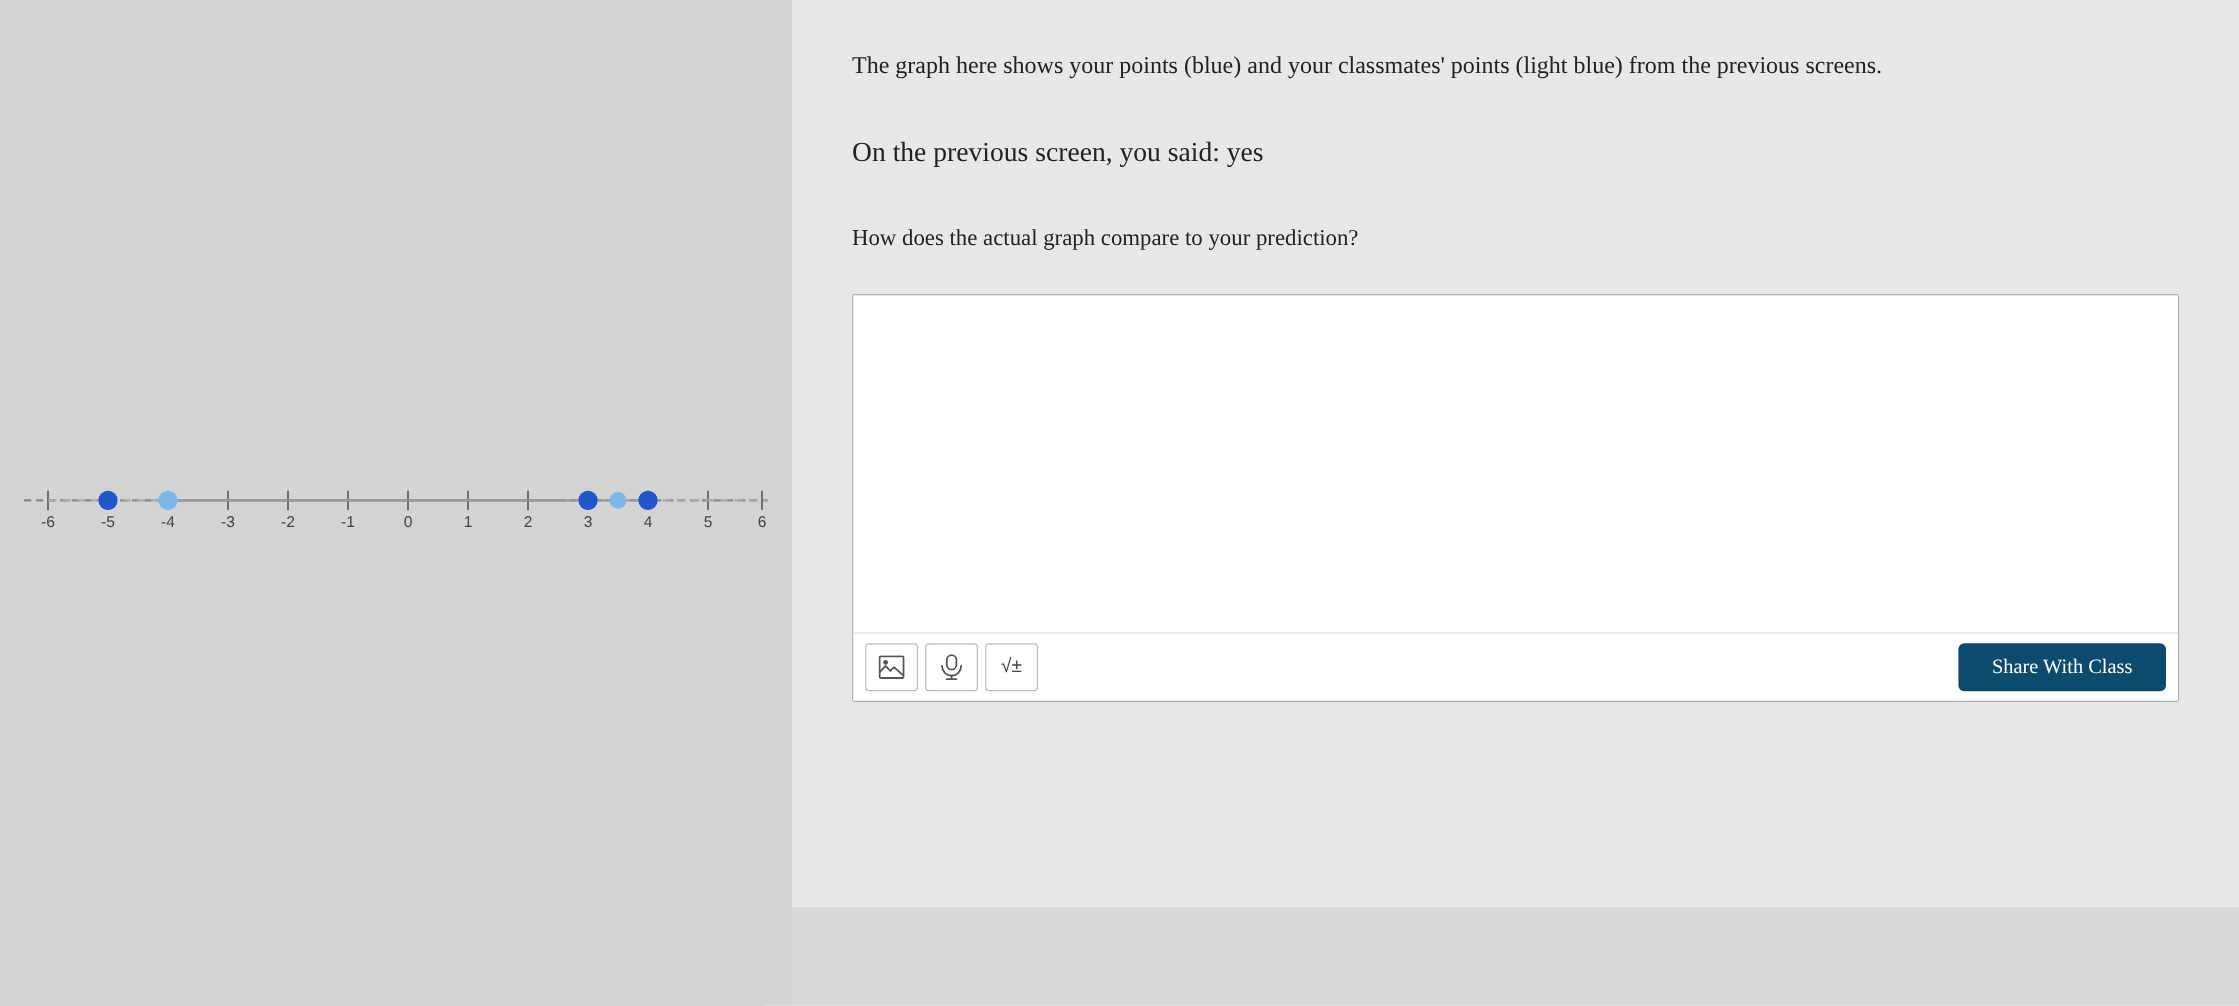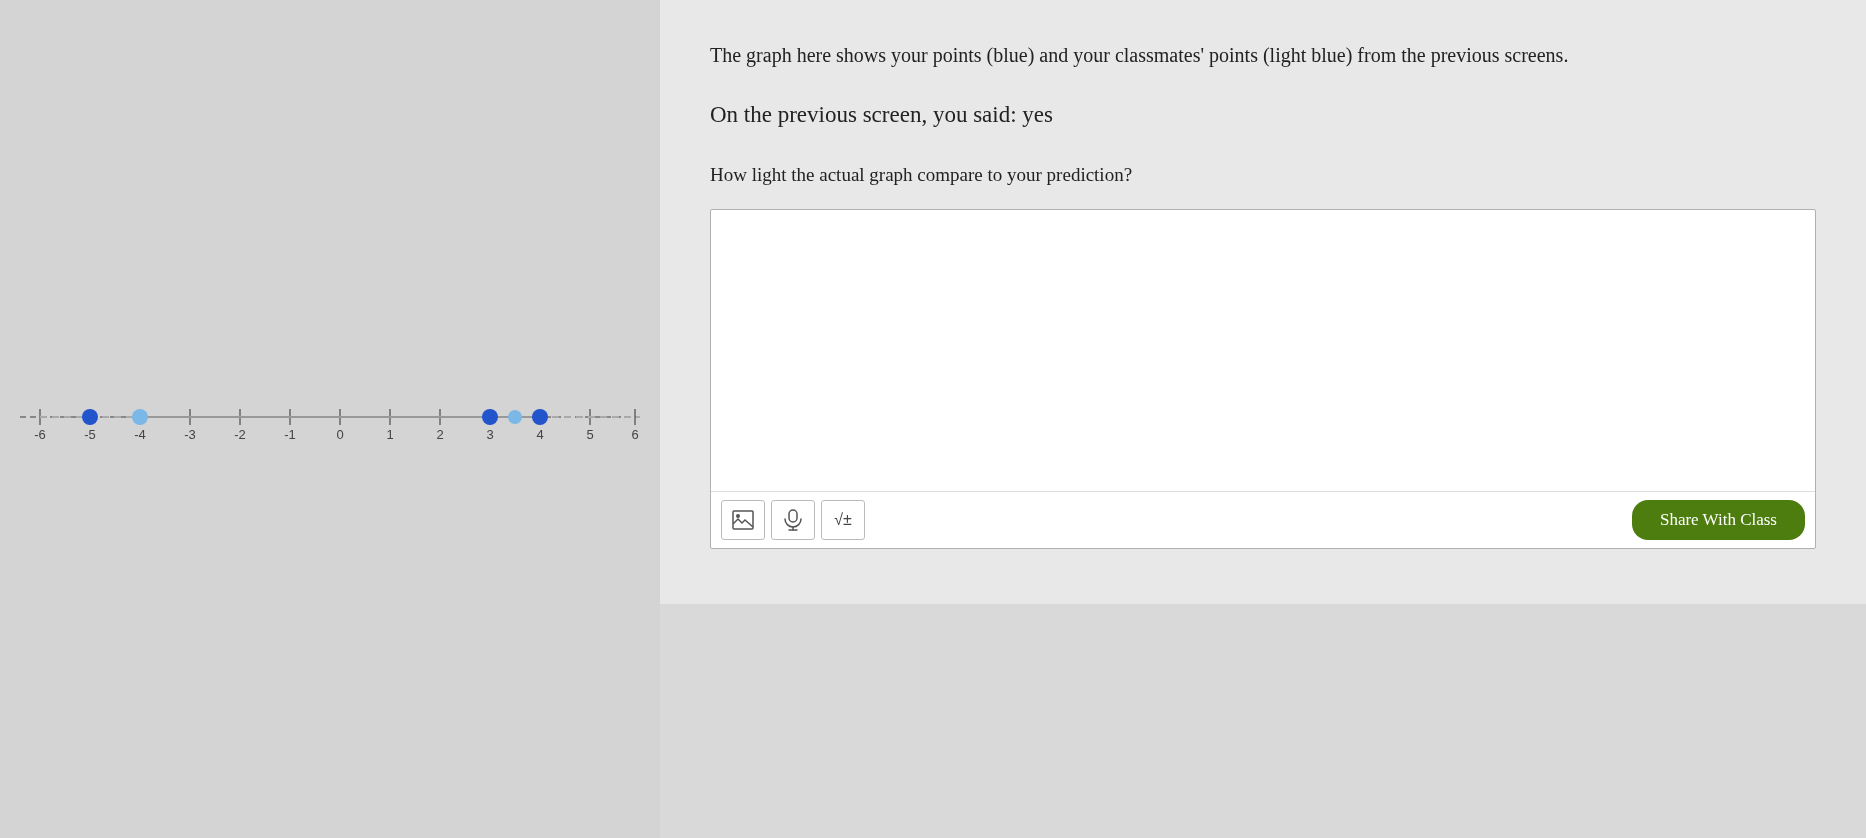--- a/index.html
+++ b/index.html
@@ -34,26 +34,26 @@
       align-items: center;
     }
 
     .number-line-svg {
       width: 620px;
       height: 80px;
     }
 
     .right-panel {
       flex: 1;
-      height: 604px;
+      height: 756px;
       background-color: #e8e8e8;
       padding: 40px 50px 40px 50px;
       display: flex;
       flex-direction: column;
-      gap: 0;
+      gap: 12px;
     }
 
     .description-text {
       font-size: 20px;
       color: #222;
       line-height: 1.5;
       margin-bottom: 28px;
     }
 
     .previous-answer {
@@ -110,24 +110,24 @@
       cursor: pointer;
       display: flex;
       align-items: center;
       justify-content: center;
       font-size: 18px;
       color: #444;
     }
 
     .share-btn {
       margin-left: auto;
-      background-color: #4d7c0f;
+      background-color: #0c4a6e;
       color: #fff;
       border: none;
-      border-radius: 16px;
+      border-radius: 5px;
       padding: 10px 28px;
       font-size: 17px;
       cursor: pointer;
       font-family: inherit;
     }
     .nl-label { font-size: 13px; fill: #444; text-anchor: middle; font-family: Arial, sans-serif; }
   </style>
 </head>
 <body>
 
@@ -203,21 +203,21 @@
       <circle cx="470" cy="38" r="8" fill="#2255cc"></circle>
 
       <circle cx="520" cy="38" r="8" fill="#2255cc"></circle>
     </svg>
   </div>
 </div>
 
 <div class="right-panel">
   <p class="description-text">The graph here shows your points (blue) and your classmates' points (light blue) from the previous screens.</p>
   <p class="previous-answer">On the previous screen, you said: yes</p>
-  <p class="question-text">How light the actual graph compare to your prediction?</p>
+  <p class="question-text">How does the actual graph compare to your prediction?</p>
 
   <div class="response-area">
     <textarea class="text-input-area" style=""></textarea>
     <div class="toolbar">
       <button class="tool-btn" title="Insert image">
         <svg width="22" height="20" viewBox="0 0 22 20" fill="none" xmlns="http://www.w3.org/2000/svg">
           <rect x="1" y="1" width="20" height="18" rx="1" stroke="#555" stroke-width="1.5" fill="none"></rect>
           <path d="M1 14l5-5 4 4 3-3 8 7" stroke="#555" stroke-width="1.5" fill="none"></path>
           <circle cx="6" cy="6" r="2" fill="#555"></circle>
         </svg>

